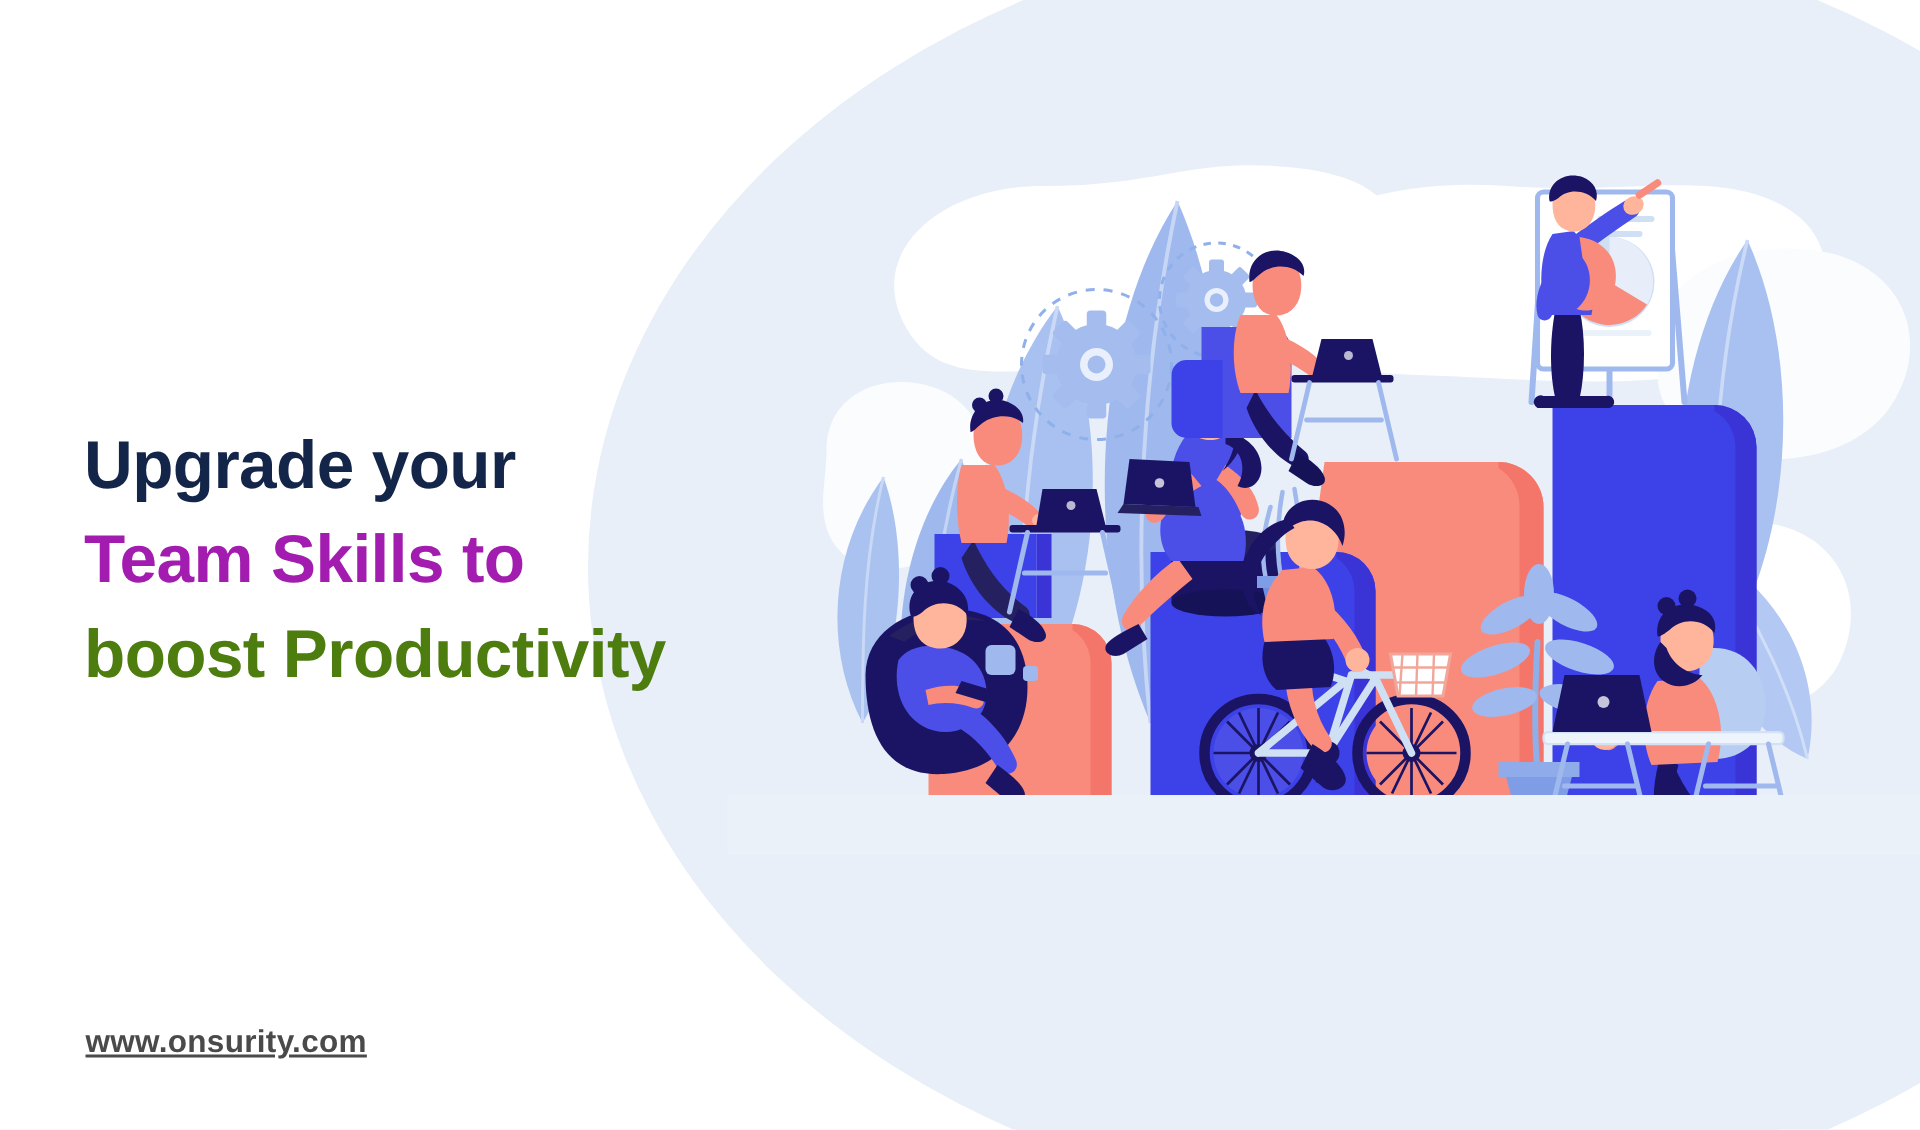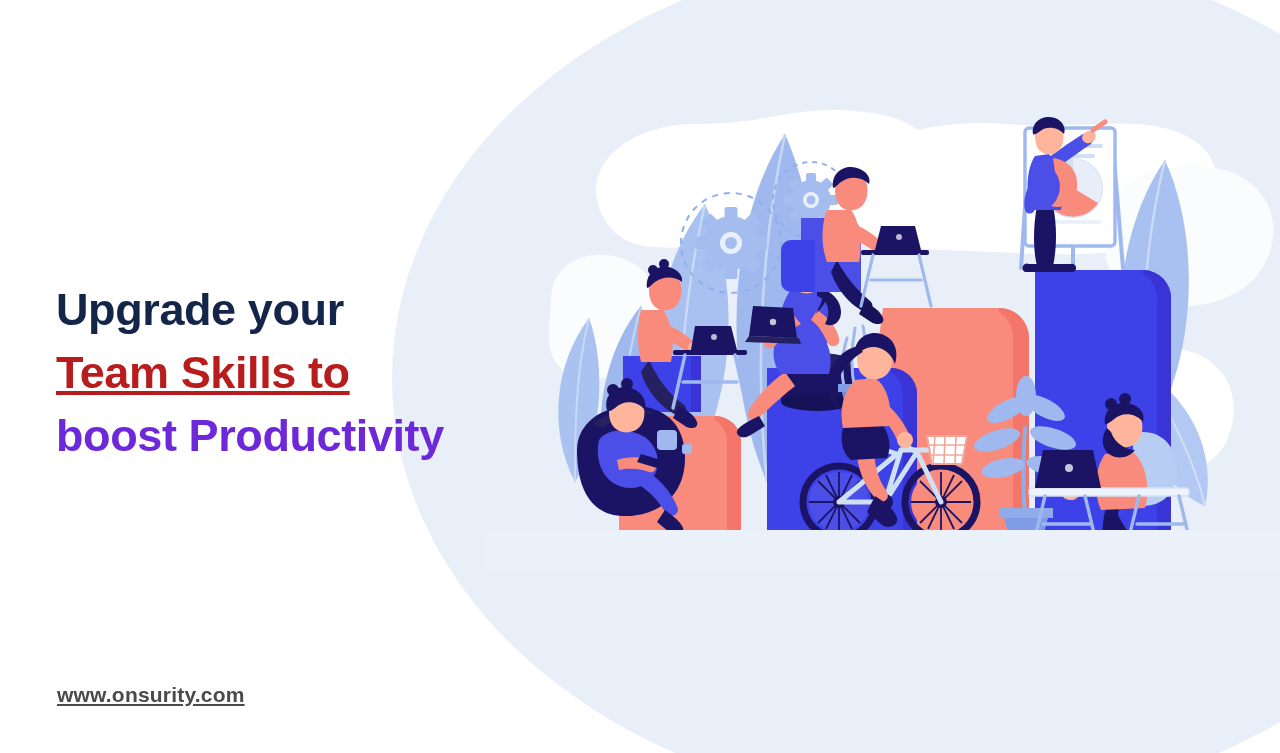--- a/index.html
+++ b/index.html
@@ -17,22 +17,22 @@
   }
   #headline {
     position:absolute; left:56px; top:278px;
     width:520px;
     font-weight:700;
     font-size:45px;
     line-height:63px;
     letter-spacing:-0.4px;
   }
   .line1 { color:#14254a; display:block; }
-  .line2 { color:#b91c1c; display:block;text-decoration:underline; }
-  .line3 { color:#6d28d9; display:block; }
+  .line2 { color:#a21caf; display:block; }
+  .line3 { color:#4d7c0f; display:block; }
   #weburl {
     position:absolute; left:57px; top:683px;
     font-size:21px; font-weight:700; color:#4a4a4a;
     letter-spacing:0.2px;
     text-decoration:underline;
   }
   #art { position:absolute; left:545px; top:110px; width:700px; height:460px; }
   #art svg { display:block; width:700px; height:460px; overflow:visible; }
 </style>
 </head>

